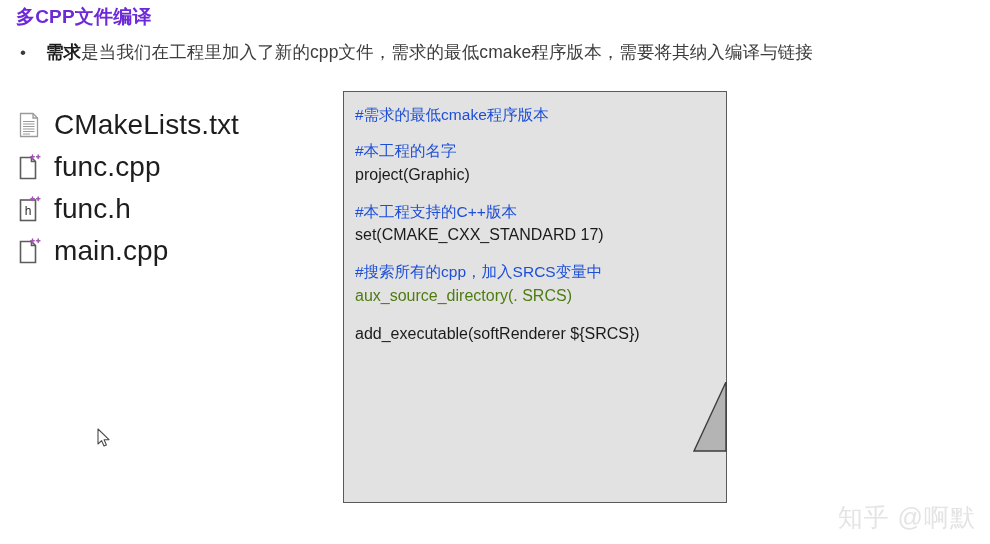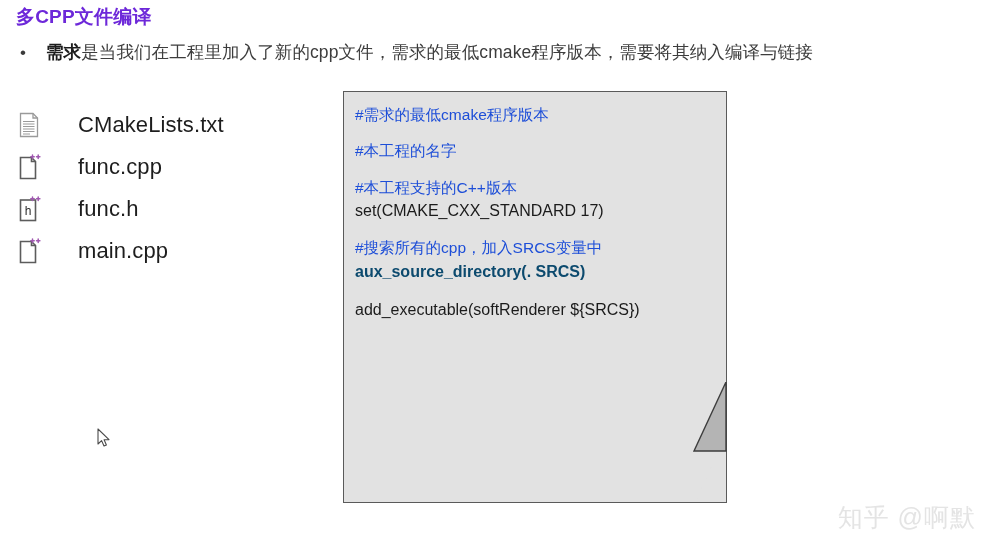--- a/index.html
+++ b/index.html
@@ -74,25 +74,24 @@
     height: 34px;
   }
   .file-icon {
     width: 30px;
     height: 30px;
     flex: 0 0 30px;
     position: relative;
     margin-right: 10px;
   }
   .file-label {
-    font-size: 22px;
+    font-size: 28px;
     color: #1d1d1d;
     letter-spacing: 0.1px;
     line-height: 1;
-    margin-left: 24px;
   }
 
   
   #code-card {
     position: absolute;
     left: 343px;
     top: 91px;
     width: 384px;
     height: 412px;
     background: #e2e2e2;
@@ -139,22 +138,22 @@
     line-height: 1.45;
     white-space: nowrap;
   }
   .code-stmt {
     color: #1b1b1b;
     font-size: 16px;
     line-height: 1.5;
     white-space: nowrap;
   }
   .code-stmt.highlight {
-    color: #0c4a6e;
-    font-weight: bold;
+    color: #4d7c0f;
+    font-weight: normal;
   }
 
   
   #mouse-cursor {
     position: absolute;
     left: 97px;
     top: 428px;
     width: 14px;
     height: 20px;
   }
@@ -261,20 +260,21 @@
   </svg>
 
   <div id="code-lines">
 
     <div class="code-block">
       <div class="code-comment">#需求的最低cmake程序版本</div>
     </div>
 
     <div class="code-block">
       <div class="code-comment">#本工程的名字</div>
+      <div class="code-stmt">project(Graphic)</div>
     </div>
 
     <div class="code-block">
       <div class="code-comment">#本工程支持的C++版本</div>
       <div class="code-stmt">set(CMAKE_CXX_STANDARD 17)</div>
     </div>
 
     <div class="code-block">
       <div class="code-comment">#搜索所有的cpp，加入SRCS变量中</div>
       <div class="code-stmt highlight">aux_source_directory(. SRCS)</div>

